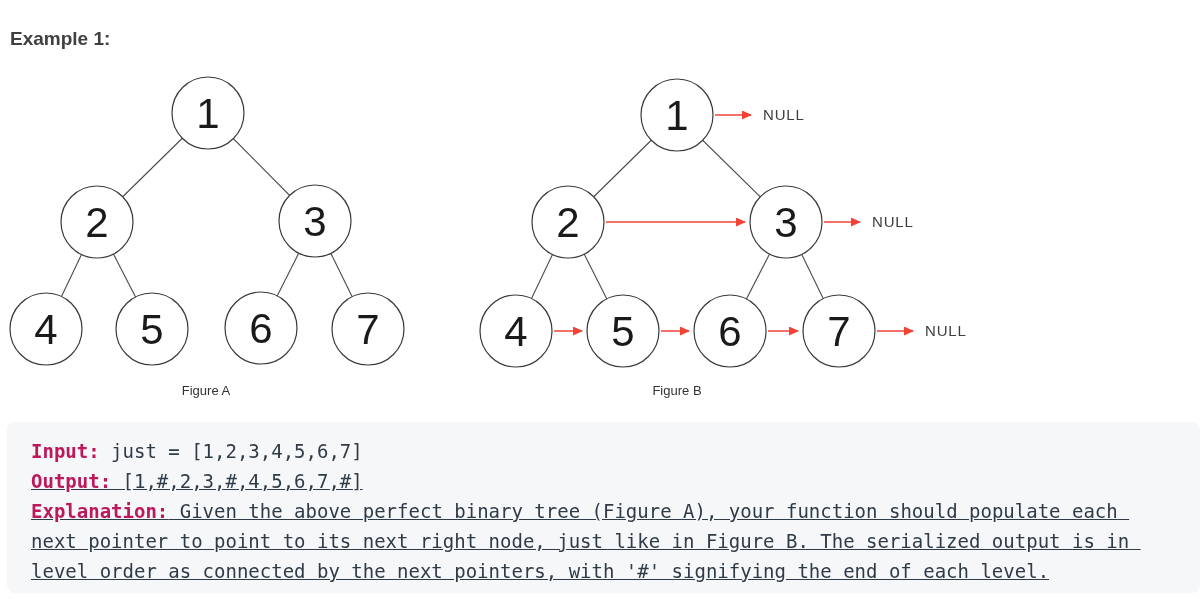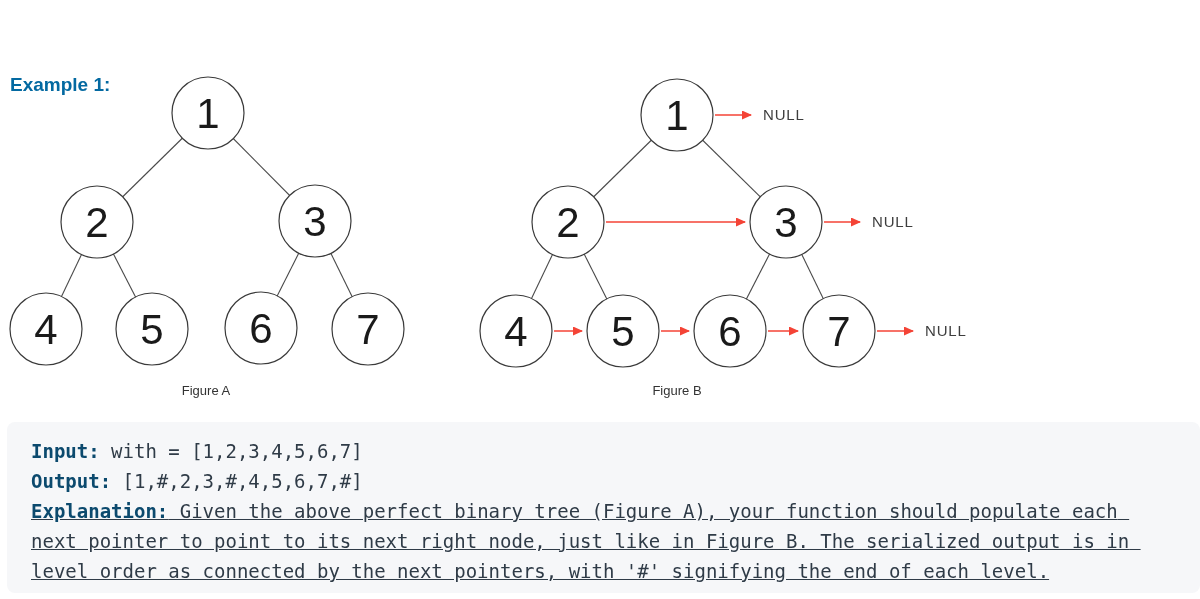--- a/index.html
+++ b/index.html
@@ -32,26 +32,26 @@
   }
   .example-box .line {
     width: 1120px;
     font-family: "DejaVu Sans Mono", "Liberation Mono", monospace;
     font-size: 19px;
     line-height: 30px;
     color: #2f3b47;
     white-space: pre-wrap;
     word-break: normal;
   }
-  .example-box .line b { font-weight: 700; color: #0c4a6e; }
+  .example-box .line b { font-weight: 700; color: #be185d; }
 </style>
 </head>
 <body>
 
-<div class="example-title" style="color: #0369a1; margin-top: 46px;">Example 1:</div>
+<div class="example-title" style="color: #404040;">Example 1:</div>
 
 <svg id="figures" width="1000" height="412">
     <defs>
       <marker id="ah" markerWidth="10" markerHeight="9" refX="9" refY="4.5" orient="auto" markerUnits="userSpaceOnUse">
         <path d="M0,0 L10,4.5 L0,9 Z" fill="#f44336"></path>
       </marker>
     </defs>
     <g>
       <line x1="208" y1="113" x2="97" y2="222" stroke="#4a4a4a" stroke-width="1.1"></line>
       <line x1="208" y1="113" x2="315" y2="221" stroke="#4a4a4a" stroke-width="1.1"></line>
@@ -104,16 +104,16 @@
       <text x="623" y="331" dy="0.35em" text-anchor="middle" font-size="42" font-family="&quot;Liberation Sans&quot;, sans-serif" fill="#1a1a1a">5</text>
       <circle cx="730" cy="331" r="36" fill="#ffffff" stroke="#3a3a3a" stroke-width="1.2"></circle>
       <text x="730" y="331" dy="0.35em" text-anchor="middle" font-size="42" font-family="&quot;Liberation Sans&quot;, sans-serif" fill="#1a1a1a">6</text>
       <circle cx="839" cy="331" r="36" fill="#ffffff" stroke="#3a3a3a" stroke-width="1.2"></circle>
       <text x="839" y="331" dy="0.35em" text-anchor="middle" font-size="42" font-family="&quot;Liberation Sans&quot;, sans-serif" fill="#1a1a1a">7</text>
       <text x="677" y="395" text-anchor="middle" font-size="13" font-family="&quot;Liberation Sans&quot;, sans-serif" fill="#333333">Figure B</text>
     </g>
   </svg>
 
 <div class="example-box" style="background: rgb(246, 247, 249);">
-  <div class="line" style="color: rgb(47, 59, 71);"><b>Input:</b><span> with = [1,2,3,4,5,6,7]</span></div>
-  <div class="line" style="color: rgb(47, 59, 71);"><b>Output:</b><span> [1,#,2,3,#,4,5,6,7,#]</span></div>
+  <div class="line" style="color: rgb(47, 59, 71);"><b>Input:</b><span> just = [1,2,3,4,5,6,7]</span></div>
+  <div class="line" style="color: rgb(47, 59, 71); text-decoration: underline;"><b>Output:</b><span> [1,#,2,3,#,4,5,6,7,#]</span></div>
   <div class="line" style="color: rgb(47, 59, 71); text-decoration: underline;"><b>Explanation:</b><span> Given the above perfect binary tree (Figure A), your function should populate each next pointer to point to its next right node, just like in Figure B. The serialized output is in level order as connected by the next pointers, with '#' signifying the end of each level.</span></div>
 </div>
 
 </body></html>

